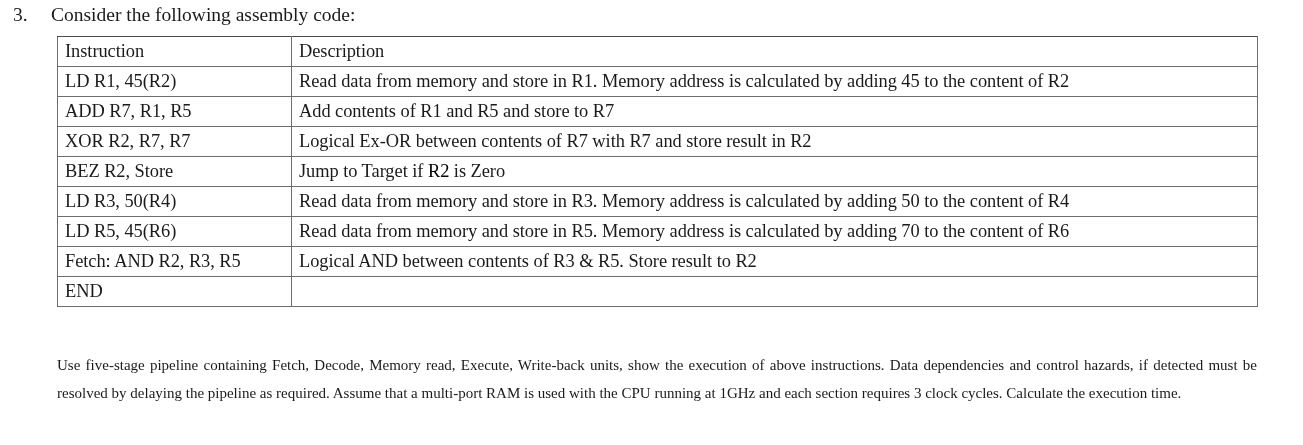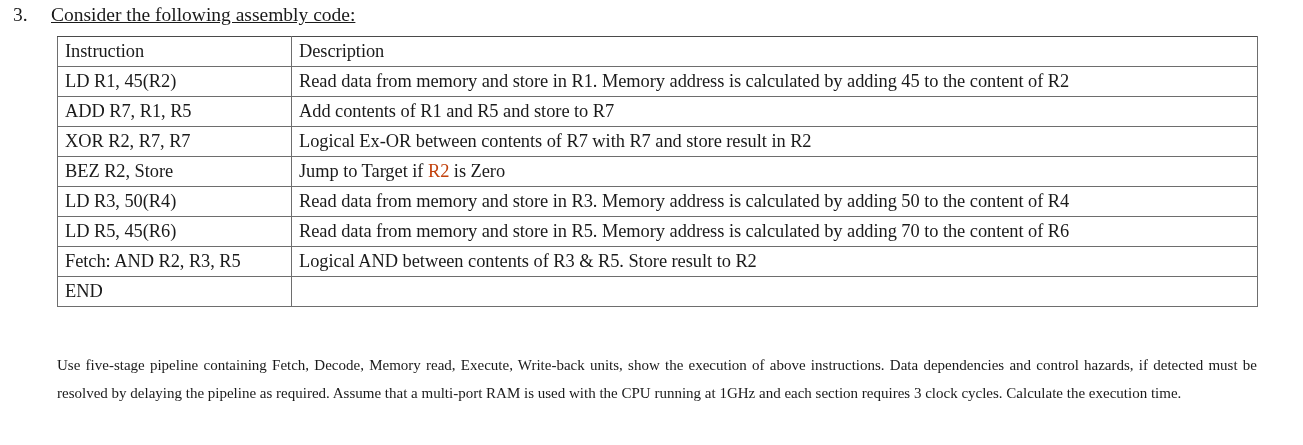--- a/index.html
+++ b/index.html
@@ -36,21 +36,20 @@
     width: 38px;
     margin-left: 13px;
     font-size: 19.5px;
     line-height: 24px;
     white-space: nowrap;
   }
   .q-text {
     font-size: 19.5px;
     line-height: 24px;
     white-space: nowrap;
-    text-decoration: underline;
   }
 
   
   .tbl-wrap {
     position: absolute;
     left: 57px;
     top: 36px;
     width: 1200px;
   }
   table.code-table {
@@ -67,21 +66,21 @@
     padding: 1px 16px 2px 7px;
     font-size: 18.4px;
     line-height: 24px;
     height: 26px;
     vertical-align: middle;
     white-space: nowrap;
     overflow: hidden;
     letter-spacing: -0.05px;
   }
   table.code-table tr:first-child td { border-top: 1px solid #4a4a4a; }
-  .red { color: #c2410c; }
+  .red { color: #000000; }
 
   
   .para {
     position: absolute;
     left: 57px;
     top: 352px;
     width: 1200px;
     font-size: 15px;
     line-height: 27.5px;
     text-align: justify;

